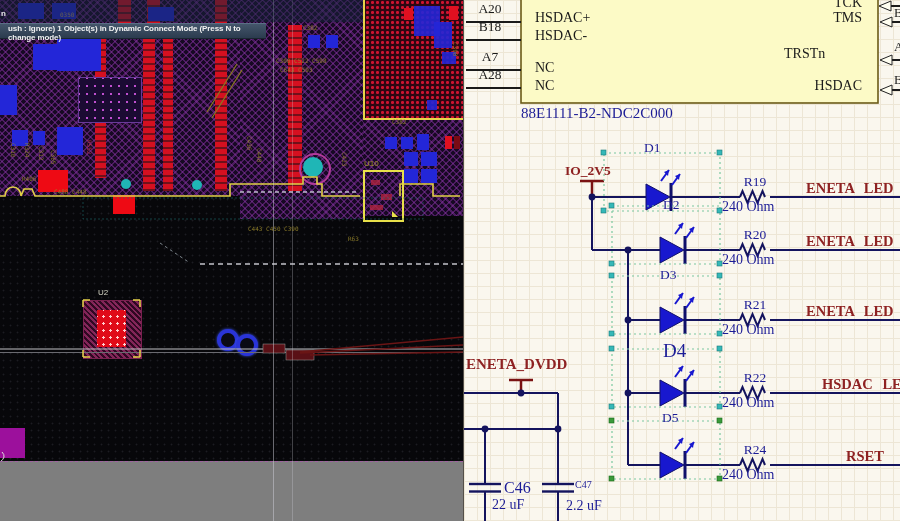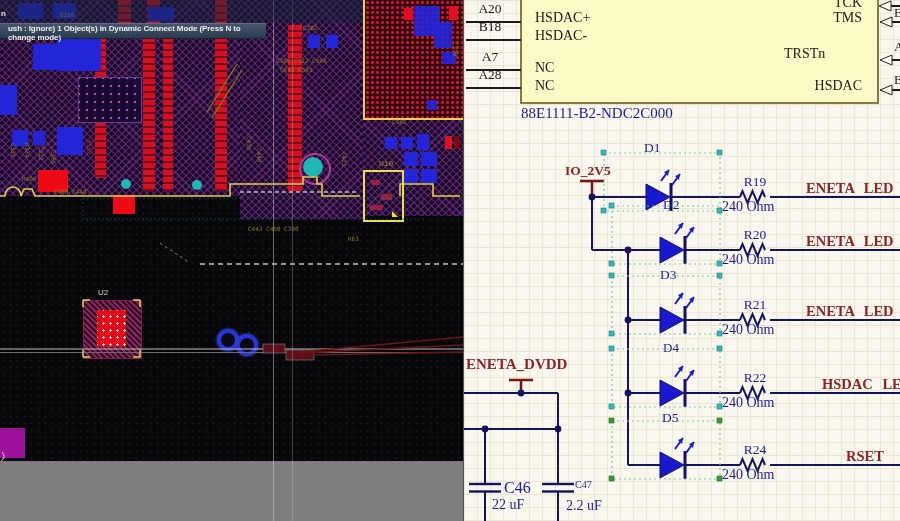--- a/index.html
+++ b/index.html
@@ -111,21 +111,21 @@
 
     <div id="u2outer" class="abs" style="left:83px;top:300px;width:57px;height:57px"></div>
     <div id="u2inner" class="abs" style="left:97px;top:310px;width:29px;height:37px"></div>
     <span class="t" style="left:98px;top:289px;font-family:'Liberation Sans',sans-serif;font-size:8px;color:#d8d8c8">U2</span>
 
     <div class="abs" style="left:363px;top:170px;width:37px;height:48px;border:2px solid #e8e04a">
       <div class="abs" style="left:6px;top:8px;width:9px;height:5px;background:#b02440;opacity:.8"></div>
       <div class="abs" style="left:16px;top:22px;width:11px;height:6px;background:#b02440;opacity:.8"></div>
       <div class="abs" style="left:5px;top:33px;width:13px;height:5px;background:#b02440;opacity:.8"></div>
     </div>
-    <span class="t" style="left:379px;top:160px;font-family:Liberation Mono, monospace;font-size:8px;color:#a8982c">U10</span>
+    <span class="t" style="left:364px;top:160px;font-family:Liberation Sans, sans-serif;font-size:8px;color:#a8982c">U10</span>
 
     <div class="abs" style="left:0;top:428px;width:25px;height:30px;background:#9c109c"></div>
 
     <svg class="abs" style="left:0;top:0" width="463" height="521">
       <path d="M0,196 H5 a8,9 0 0 1 16,0 M21,196 l3,-7 h8 l3,7 H230 V184 H303 V177 H317 V184 H322 V196 H360" fill="none" stroke="#e0cf46" stroke-width="1.6"></path>
       <path d="M400,196 V184 H433 V196 H460" fill="none" stroke="#e0cf46" stroke-width="1.6"></path>
       <path d="M207,112 L237,64 M212,118 L242,70" stroke="#8a7a20" stroke-width="1.2" fill="none"></path>
       <line x1="240" y1="192" x2="358" y2="192" stroke="#cfd4dd" stroke-width="1.3" stroke-dasharray="4 3" opacity=".85"></line>
       <line x1="200" y1="264" x2="463" y2="264" stroke="#d8d8e0" stroke-width="1.3" stroke-dasharray="5 4" opacity=".9"></line>
       <line x1="160" y1="243" x2="190" y2="263" stroke="#9aa4ac" stroke-width="1" stroke-dasharray="3 3" opacity=".8"></line>
@@ -320,21 +320,21 @@
     <span class="t blackpin" style="left:430px;top:73px;font-size:13px">B</span>
 
     <span class="t navy" style="left:57px;top:106px;font-size:15px">88E1111-B2-NDC2C000</span>
 
     <span class="t maroon" style="left:101px;top:164px;font-size:13.5px">IO_2V5</span>
     <span class="t maroon" style="left:2px;top:357px;font-size:15px">ENETA_DVDD</span>
 
     <span class="t navy" style="left:180px;top:141px;font-size:13.5px">D1</span>
     <span class="t navy" style="left:199px;top:198px;font-size:13.5px">D2</span>
     <span class="t navy" style="left:196px;top:268px;font-size:13.5px">D3</span>
-    <span class="t navy" style="left:199px;top:341px;font-size:13px">D4</span>
+    <span class="t navy" style="left:199px;top:341px;font-size:19px">D4</span>
     <span class="t navy" style="left:198px;top:411px;font-size:13.5px">D5</span>
 
     <span class="t navy" style="left:268px;top:175px;width:46px;text-align:center;font-size:13.5px">R19</span>
     <span class="t navy" style="left:268px;top:228px;width:46px;text-align:center;font-size:13.5px">R20</span>
     <span class="t navy" style="left:268px;top:298px;width:46px;text-align:center;font-size:13.5px">R21</span>
     <span class="t navy" style="left:268px;top:371px;width:46px;text-align:center;font-size:13.5px">R22</span>
     <span class="t navy" style="left:268px;top:443px;width:46px;text-align:center;font-size:13.5px">R24</span>
 
     <span class="t navy" style="left:258px;top:200px;font-size:14px">240 Ohm</span>
     <span class="t navy" style="left:258px;top:253px;font-size:14px">240 Ohm</span>

